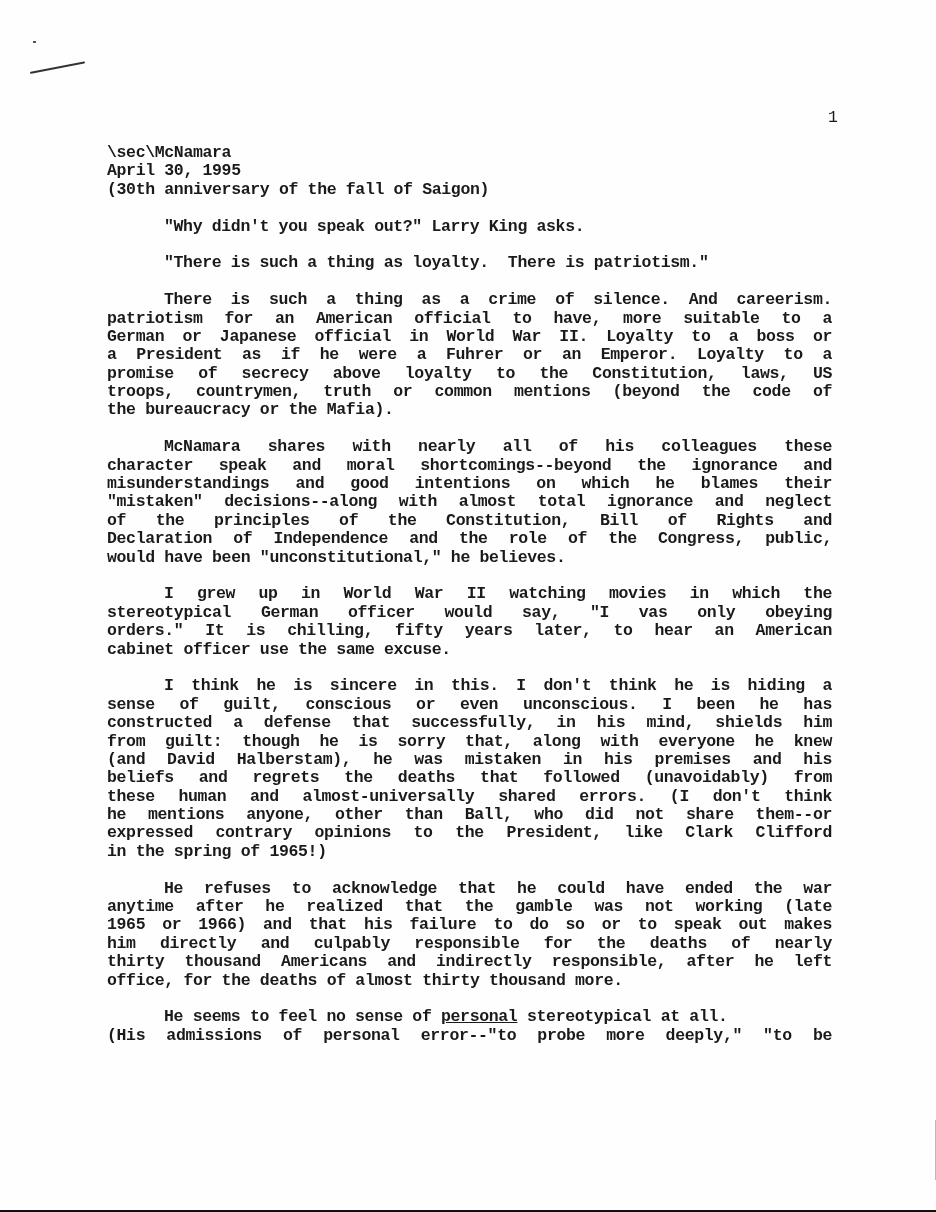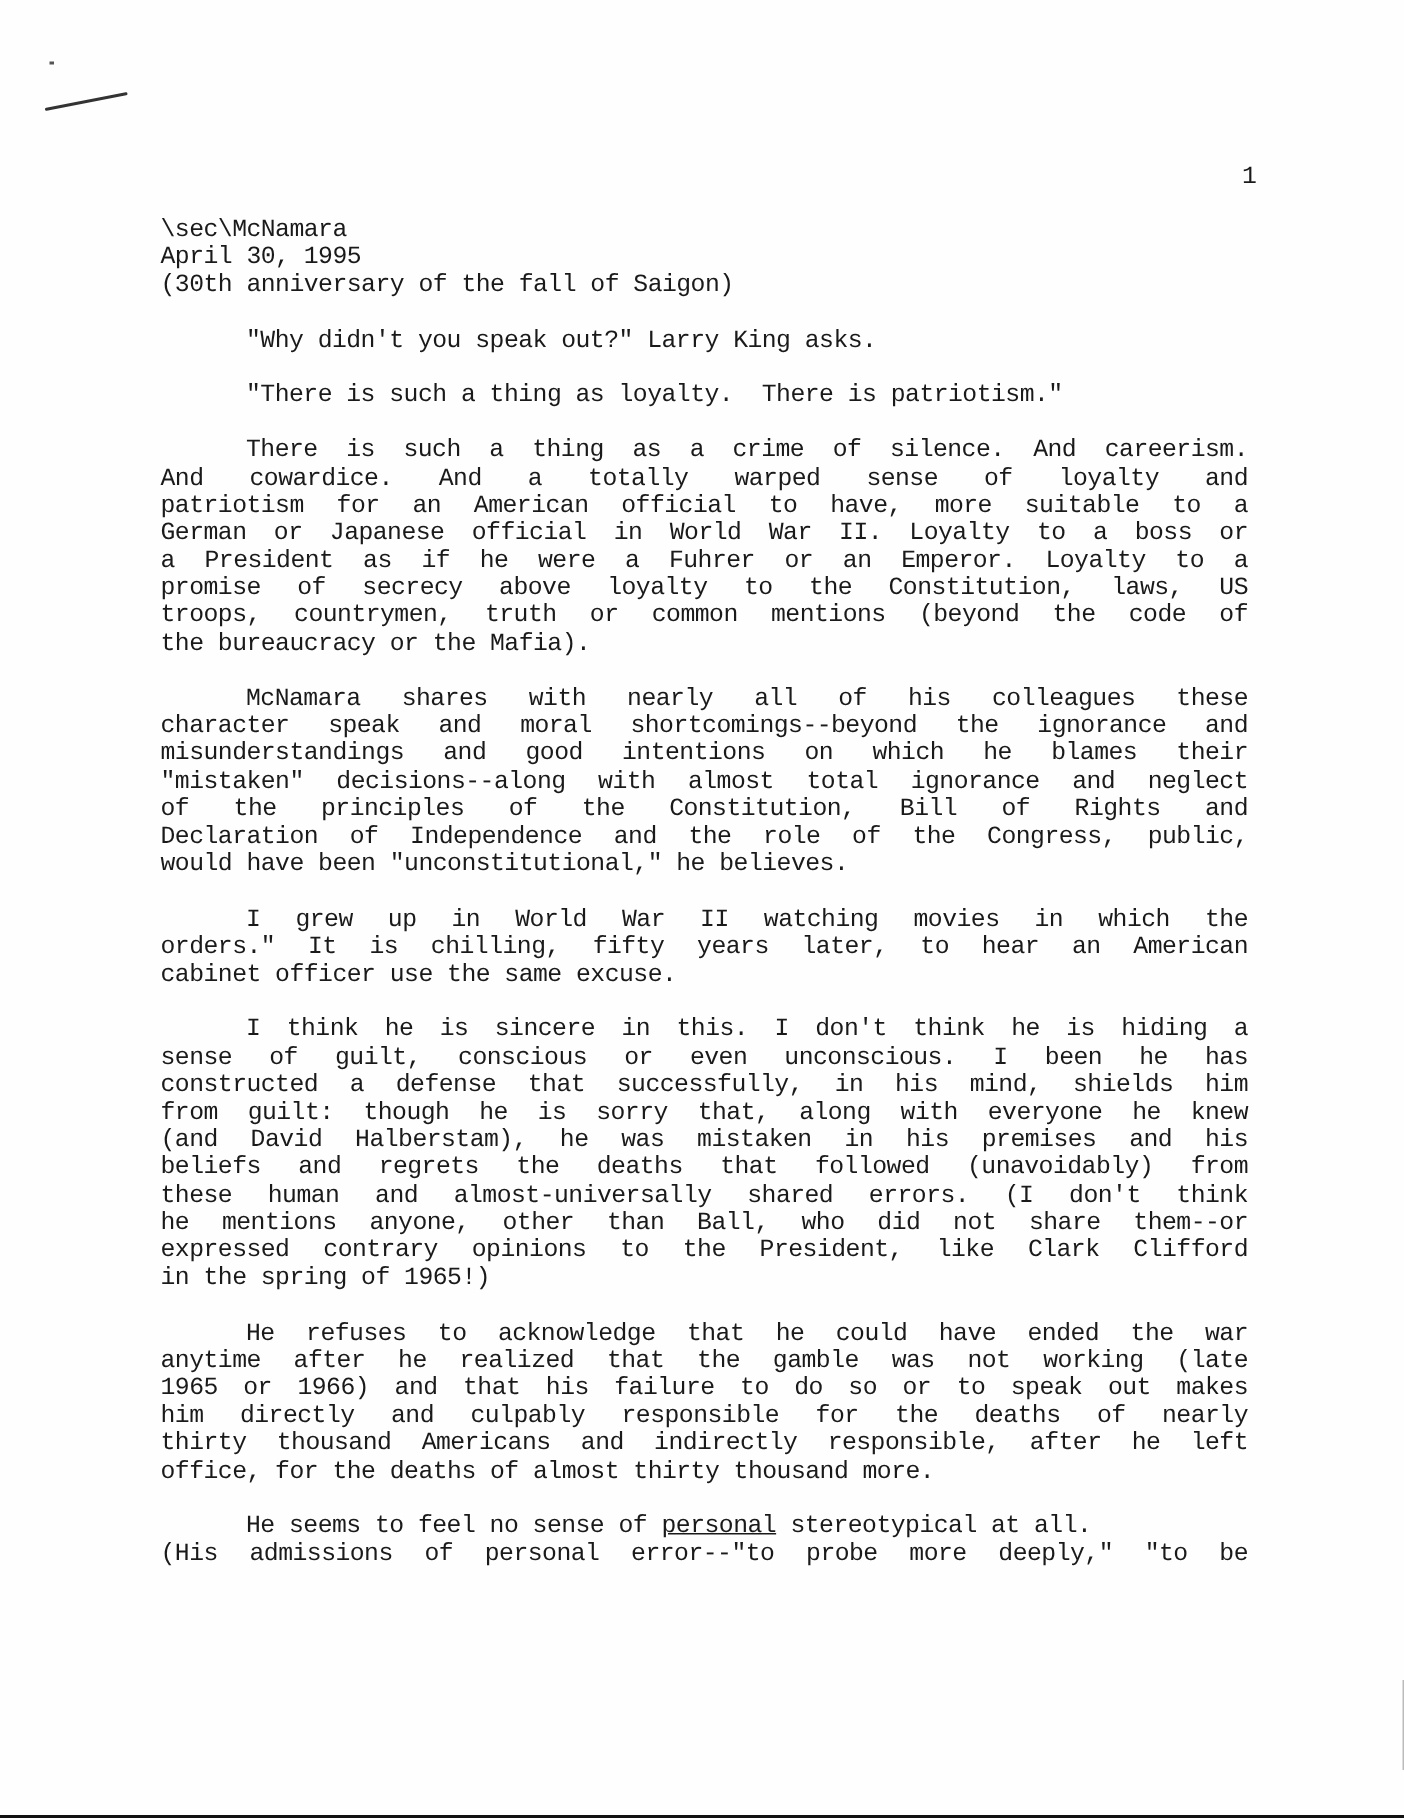--- a/index.html
+++ b/index.html
@@ -16,21 +16,21 @@
   .pen-dot { position: absolute; left: 33px; top: 41px; width: 3px; height: 2px; background: #555; }
   .page-number {
     position: absolute; left: 828px; top: 108px; font-size: 16.5px; line-height: 20px;
   }
   .body-text {
     position: absolute; left: 107px; top: 144px; width: 725px;
     font-size: 16.5px; line-height: 18.4px; letter-spacing: -0.35px;
   }
   .line { white-space: pre; display: block; height: 18.4px; }
   .justify { text-align: justify; text-align-last: justify; white-space: normal; }
-  .para { margin: 0 0 18.4px 0; }
+  .para { margin: 0 0 18.4px 0; font-weight: bold; }
   .indent { padding-left: 57px; }
   .u { text-decoration: underline; }
   .bottom-rule {
     position: absolute; left: 0; bottom: 0; width: 936px; height: 2px; background: #111;
   }
   .right-edge {
     position: absolute; right: 0; top: 1120px; width: 1px; height: 60px; background: #bbb;
   }
 </style>
 </head>
@@ -52,41 +52,41 @@
     <div class="para">
       <span class="line indent">"Why didn't you speak out?" Larry King asks.</span>
     </div>
 
     <div class="para">
       <span class="line indent">"There is such a thing as loyalty.  There is patriotism."</span>
     </div>
 
     <div class="para">
       <span class="line indent justify">There is such a thing as a crime of silence.  And careerism.</span>
-      <span class="line justify">And cowardice.  And a totally warped sense of loyalty and</span>
       <span class="line justify">patriotism for an American official to have, more suitable to a</span>
       <span class="line justify">German or Japanese official in World War II.  Loyalty to a boss or</span>
       <span class="line justify">a President as if he were a Fuhrer or an Emperor.  Loyalty to a</span>
       <span class="line justify">promise of secrecy above loyalty to the Constitution, laws, US</span>
       <span class="line justify">troops, countrymen, truth or common mentions (beyond the code of</span>
       <span class="line">the bureaucracy or the Mafia).</span>
     </div>
 
     <div class="para">
       <span class="line indent justify">McNamara shares with nearly all of his colleagues these</span>
       <span class="line justify">character speak and moral shortcomings--beyond the ignorance and</span>
       <span class="line justify">misunderstandings and good intentions on which he blames their</span>
       <span class="line justify">"mistaken" decisions--along with almost total ignorance and neglect</span>
       <span class="line justify">of the principles of the Constitution, Bill of Rights and</span>
       <span class="line justify">Declaration of Independence and the role of the Congress, public,</span>
       <span class="line">would have been "unconstitutional," he believes.</span>
     </div>
 
     <div class="para">
       <span class="line indent justify">I grew up in World War II watching movies in which the</span>
+      <span class="line justify">stereotypical German officer would say, "I vas only obeying</span>
       <span class="line justify">orders." It is chilling, fifty years later, to hear an American</span>
       <span class="line">cabinet officer use the same excuse.</span>
     </div>
 
     <div class="para">
       <span class="line indent justify">I think he is sincere in this.  I don't think he is hiding a</span>
       <span class="line justify">sense of guilt, conscious or even unconscious.  I been he has</span>
       <span class="line justify">constructed a defense that successfully, in his mind, shields him</span>
       <span class="line justify">from guilt: though he is sorry that, along with everyone he knew</span>
       <span class="line justify">(and David Halberstam), he was mistaken in his premises and his</span>

